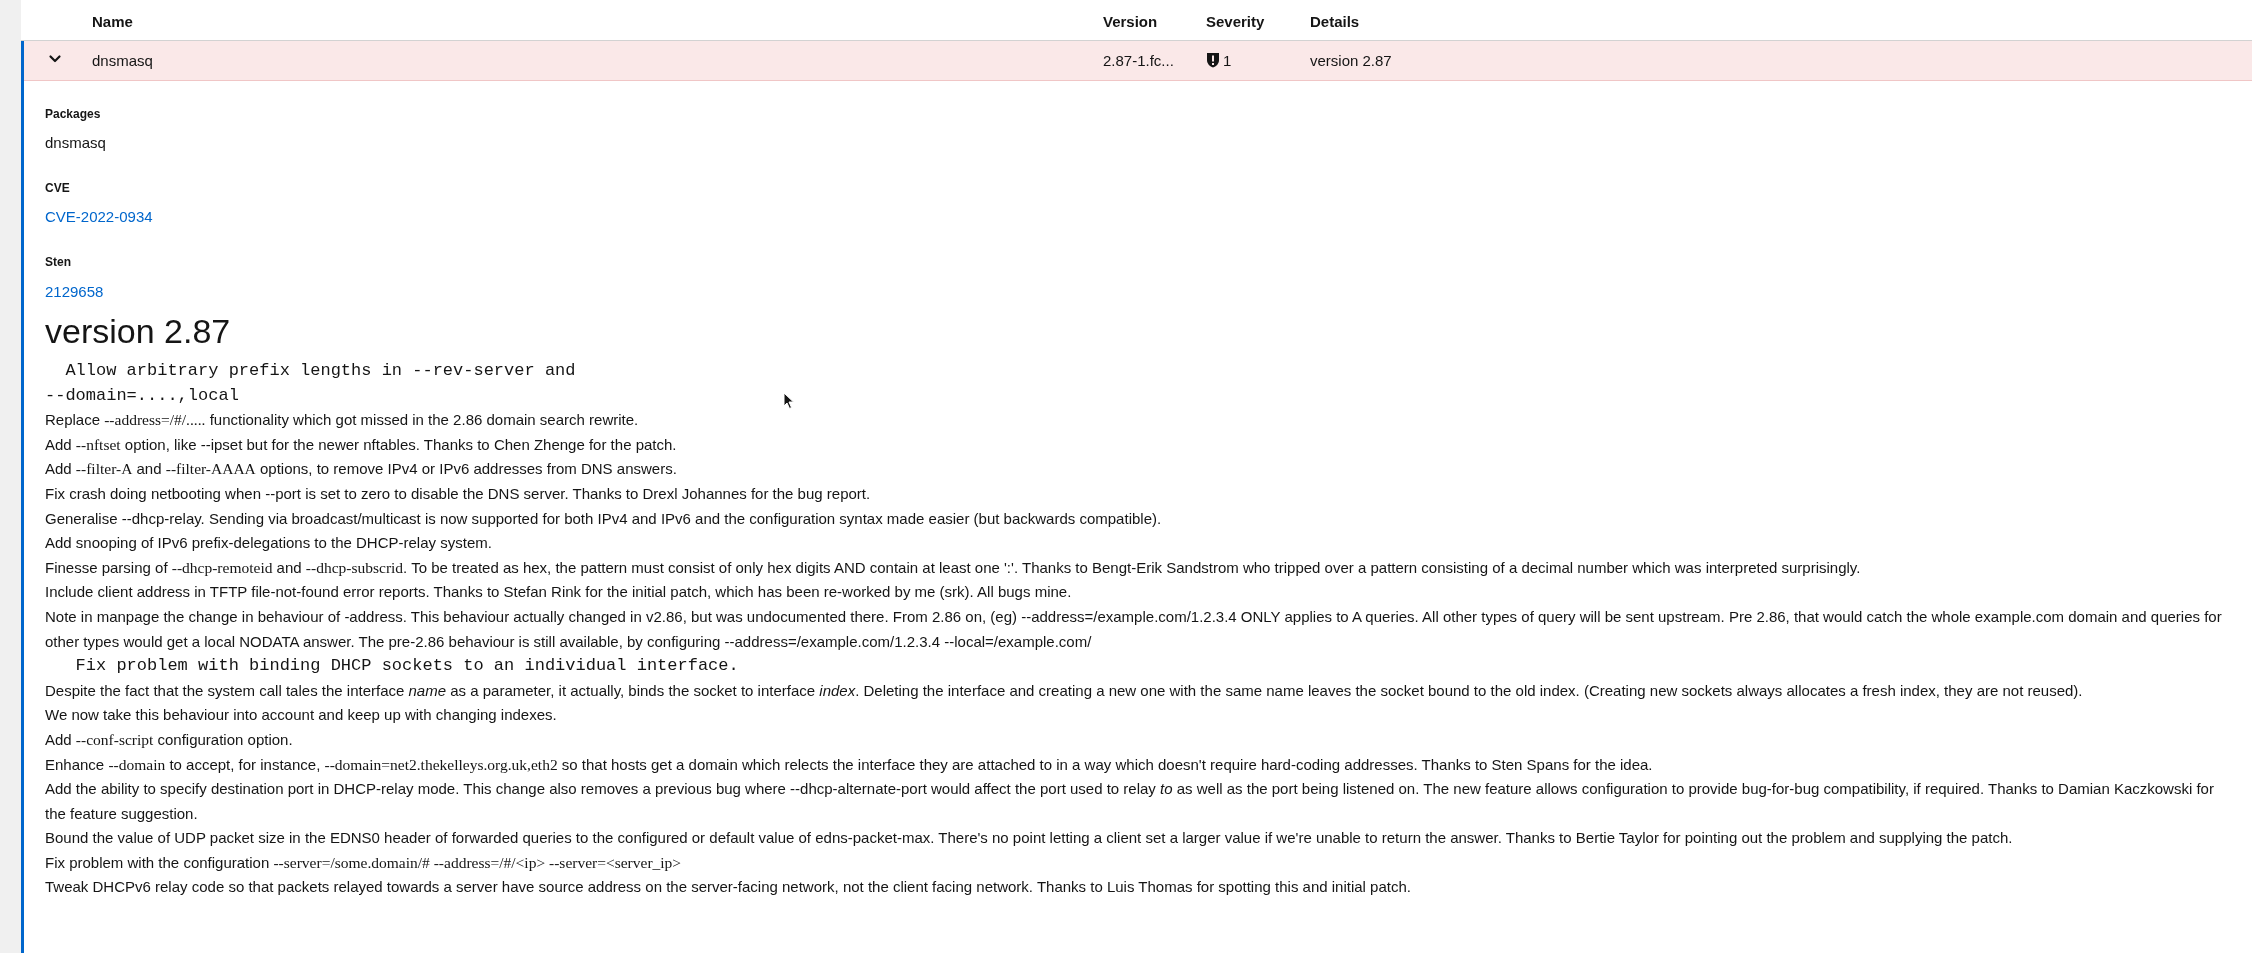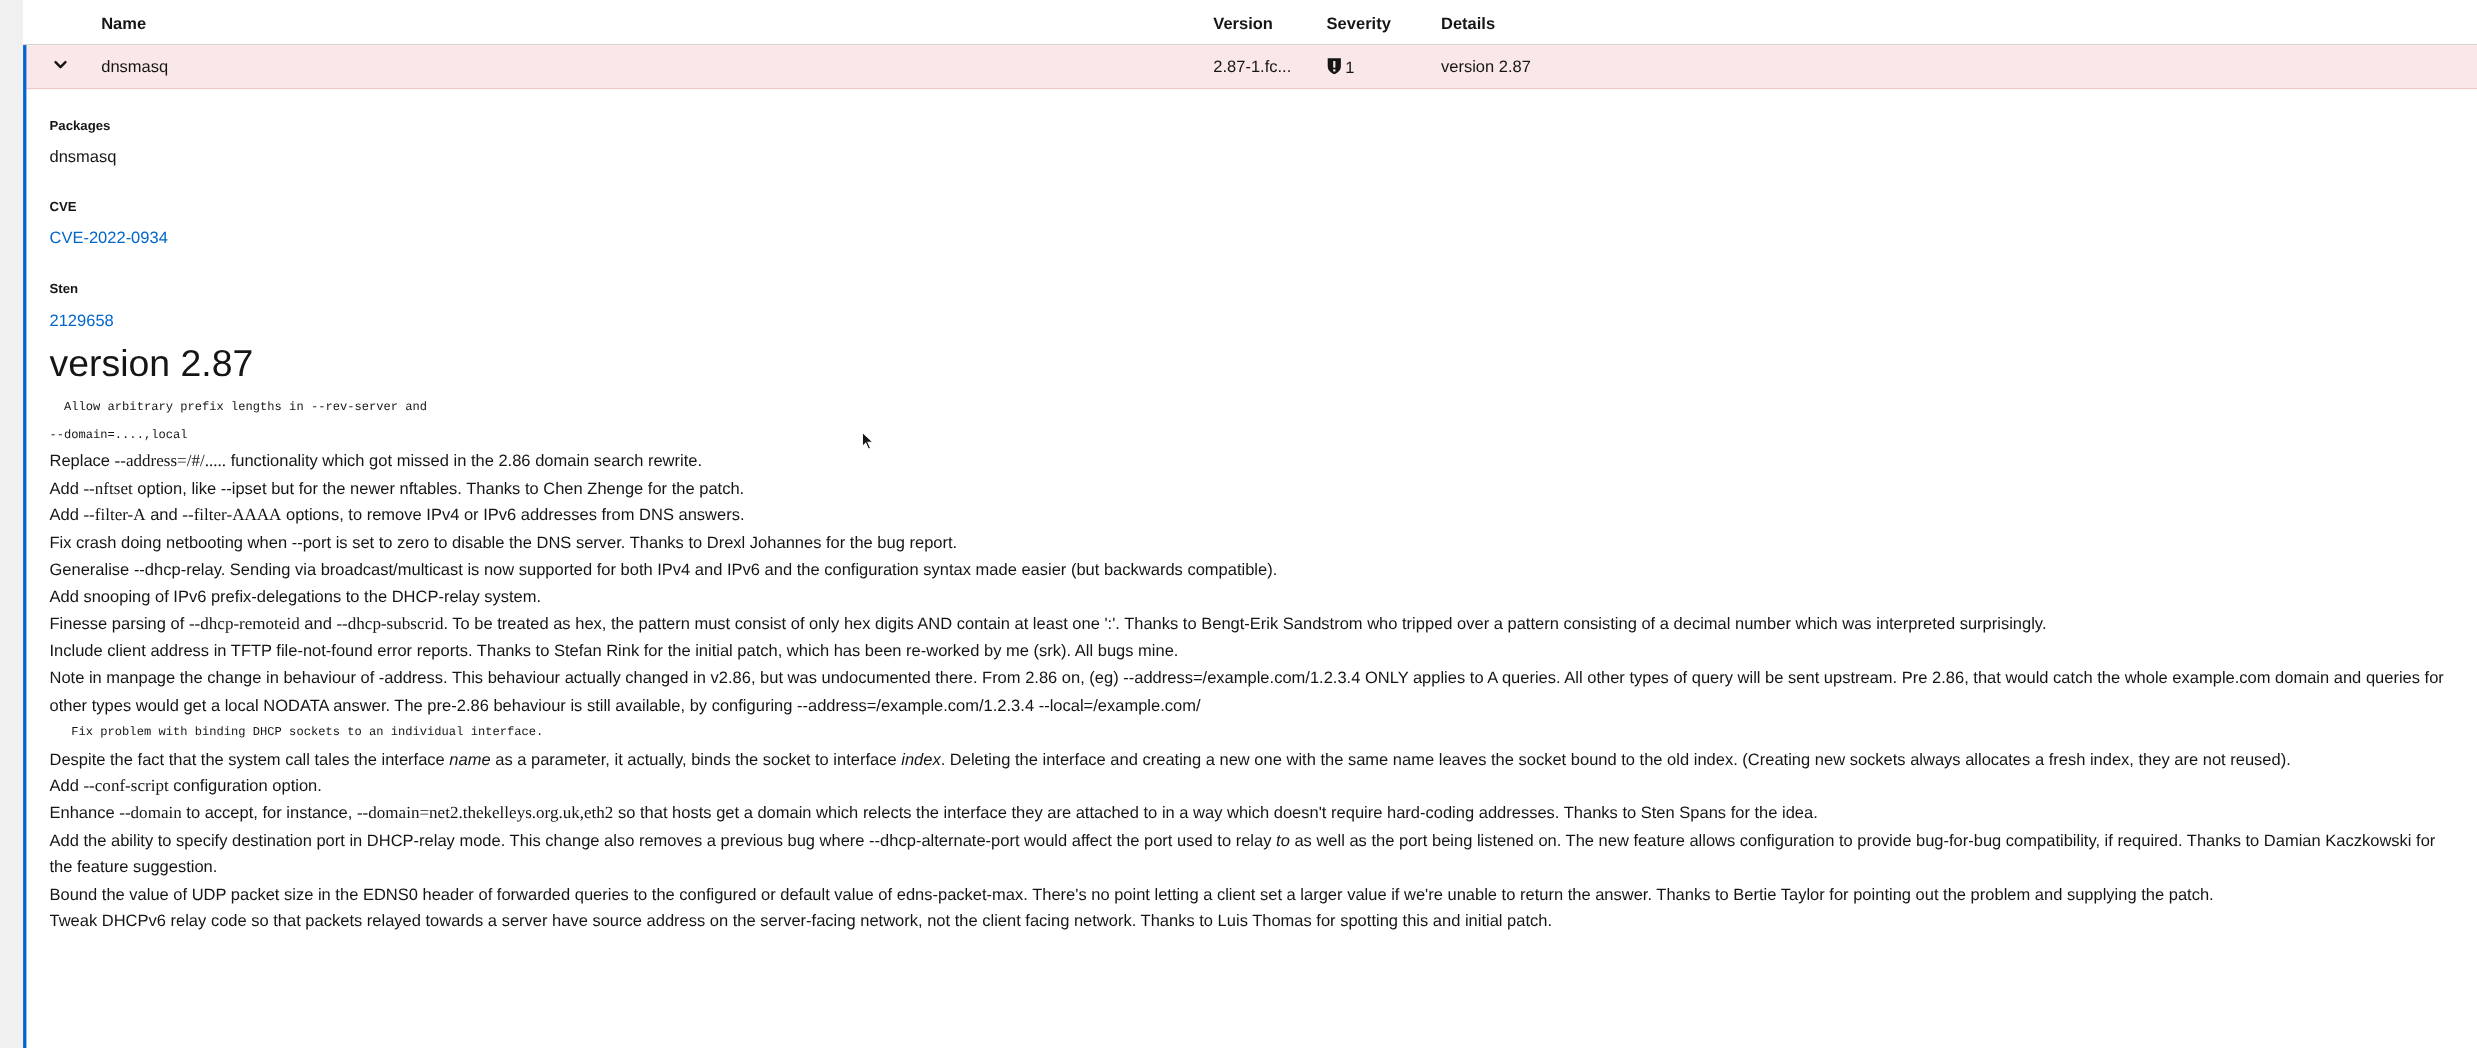--- a/index.html
+++ b/index.html
@@ -31,21 +31,21 @@
   }
   .chev { position: absolute; left: 26px; top: 10px; width: 16px; height: 16px; cursor: pointer; }
   .sev-icon { display: inline-block; vertical-align: -2px; margin-right: 3px; }
   .detail { position: absolute; left: 24px; top: 80px; right: 0; }
   .dl-label { position: absolute; left: 21px; font-size: 12px; font-weight: bold; }
   .dl-value { position: absolute; left: 21px; font-size: 15px; }
   .link { color: #0066cc; text-decoration: none; cursor: pointer; }
   .h-version { position: absolute; left: 21px; top: 232px; font-size: 34px; font-weight: normal; color: #151515; margin: 0; }
   .notes { position: absolute; left: 21px; top: 279px; width: 2185px; font-size: 15px; line-height: 24.6px; color: #151515; }
   .notes p { margin: 0; }
-  .notes .pre { font-family: "Liberation Mono", "DejaVu Sans Mono", monospace; font-size: 11px; white-space: pre; }
+  .notes .pre { font-family: "Liberation Mono", "DejaVu Sans Mono", monospace; font-size: 17px; white-space: pre; }
   code { font-family: Liberation Serif, serif; font-size: 15.5px; }
   .cursor { position: absolute; left: 783px; top: 392px; }
 </style>
 </head>
 <body>
 
 <div class="panel">
   <div class="thead">
     <span class="th" style="left:71px">Name</span>
     <span class="th" style="left:1082px">Version</span>
@@ -93,24 +93,26 @@
     <p><span>Add </span><code>--nftset</code><span> option, like --ipset but for the newer nftables. Thanks to Chen Zhenge for the patch.</span></p>
     <p><span>Add </span><code>--filter-A</code><span> and </span><code>--filter-AAAA</code><span> options, to remove IPv4 or IPv6 addresses from DNS answers.</span></p>
     <p>Fix crash doing netbooting when --port is set to zero to disable the DNS server. Thanks to Drexl Johannes for the bug report.</p>
     <p>Generalise --dhcp-relay. Sending via broadcast/multicast is now supported for both IPv4 and IPv6 and the configuration syntax made easier (but backwards compatible).</p>
     <p>Add snooping of IPv6 prefix-delegations to the DHCP-relay system.</p>
     <p><span>Finesse parsing of </span><code>--dhcp-remoteid</code><span> and </span><code>--dhcp-subscrid</code><span>. To be treated as hex, the pattern must consist of only hex digits AND contain at least one ':'. Thanks to Bengt-Erik Sandstrom who tripped over a pattern consisting of a decimal number which was interpreted surprisingly.</span></p>
     <p>Include client address in TFTP file-not-found error reports. Thanks to Stefan Rink for the initial patch, which has been re-worked by me (srk). All bugs mine.</p>
     <p>Note in manpage the change in behaviour of -address. This behaviour actually changed in v2.86, but was undocumented there. From 2.86 on, (eg) --address=/example.com/1.2.3.4 ONLY applies to A queries. All other types of query will be sent upstream. Pre 2.86, that would catch the whole example.com domain and queries for other types would get a local NODATA answer. The pre-2.86 behaviour is still available, by configuring --address=/example.com/1.2.3.4 --local=/example.com/</p>
     <p class="pre">   Fix problem with binding DHCP sockets to an individual interface.</p>
     <p><span>Despite the fact that the system call tales the interface </span><em>name</em><span> as a parameter, it actually, binds the socket to interface </span><em>index</em><span>. Deleting the interface and creating a new one with the same name leaves the socket bound to the old index. (Creating new sockets always allocates a fresh index, they are not reused).</span></p>
+    <p>We now take this behaviour into account and keep up with changing indexes.</p>
     <p><span>Add </span><code>--conf-script</code><span> configuration option.</span></p>
     <p><span>Enhance </span><code>--domain</code><span> to accept, for instance, </span><code>--domain=net2.thekelleys.org.uk,eth2</code><span> so that hosts get a domain which relects the interface they are attached to in a way which doesn't require hard-coding addresses. Thanks to Sten Spans for the idea.</span></p>
     <p><span>Add the ability to specify destination port in DHCP-relay mode. This change also removes a previous bug where --dhcp-alternate-port would affect the port used to relay </span><em>to</em><span> as well as the port being listened on. The new feature allows configuration to provide bug-for-bug compatibility, if required. Thanks to Damian Kaczkowski for the feature suggestion.</span></p>
     <p>Bound the value of UDP packet size in the EDNS0 header of forwarded queries to the configured or default value of edns-packet-max. There's no point letting a client set a larger value if we're unable to return the answer. Thanks to Bertie Taylor for pointing out the problem and supplying the patch.</p>
+    <p><span>Fix problem with the configuration </span><code>--server=/some.domain/# --address=/#/&lt;ip&gt; --server=&lt;server_ip&gt;</code></p>
     <p>Tweak DHCPv6 relay code so that packets relayed towards a server have source address on the server-facing network, not the client facing network. Thanks to Luis Thomas for spotting this and initial patch.</p>
   </div>
 </div>
 
 <div class="cursor">
   <svg width="12" height="18" viewBox="0 0 12 18">
       <path d="M1 1 L1 14 L4 11 L6.5 16.5 L8.5 15.5 L6 10 L10.5 10 Z" fill="#151515" stroke="#ffffff" stroke-width="1"></path>
     </svg>
 </div>
 

